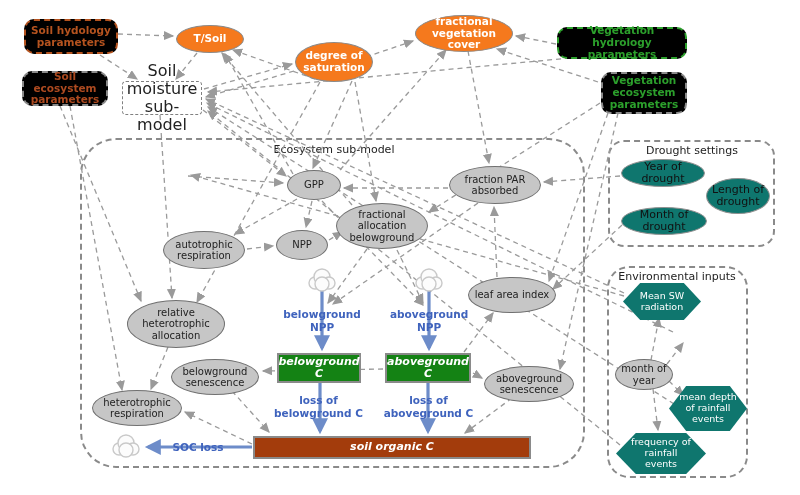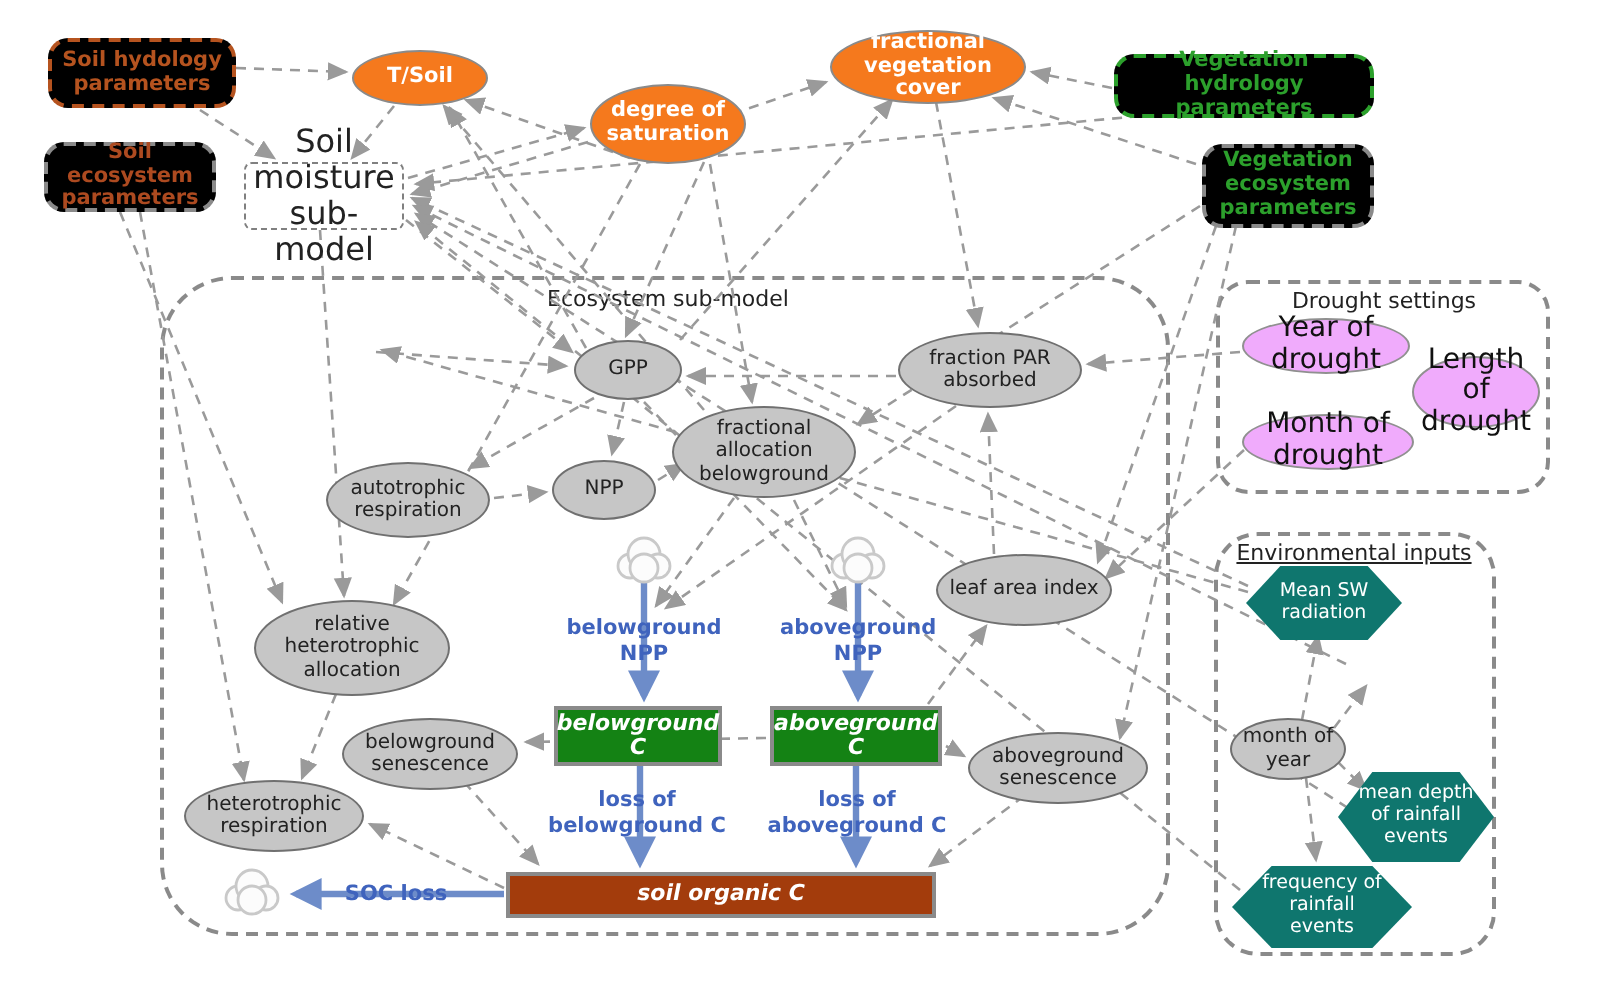--- a/index.html
+++ b/index.html
@@ -5,21 +5,21 @@
   html,body{margin:0;padding:0;background:#fff;}
   .canvas{
     position:relative;width:800px;height:495px;background:#fff;overflow:hidden;
     font-family:"DejaVu Sans","Liberation Sans",sans-serif;
   }
   .node{position:absolute;display:flex;align-items:center;justify-content:center;
     text-align:center;white-space:pre-line;line-height:1.12;box-sizing:border-box;}
   .ellipse{border-radius:50%;background:#c6c6c6;border:1.6px solid #707070;
     color:#222;font-size:10px;}
   .ellipse.orange{background:#f5791d;border-color:#8a8a8a;color:#fff;font-weight:bold;font-size:10.5px;}
-  .ellipse.yellow{background:#f0abfc;border-color:#909090;color:#111;font-size:14px;}
+  .ellipse.yellow{background:#0f766e;border-color:#909090;color:#111;font-size:11px;}
   .dashbox{border:2px dashed #8a8a8a;border-radius:10px;background:#000000;
     font-weight:bold;font-size:10.5px;}
   .dashbox.orangeb{border-color:#b5531f;color:#b5531f;}
   .dashbox.brownt{color:#ad4a20;}
   .dashbox.greenb{border-color:#2ca02c;color:#2ca02c;}
   .dashbox.greent{color:#2ca02c;}
   .plainbox{border:1.6px dashed #808080;border-radius:4px;background:#fff;
     color:#222;font-size:16px;}
   .container-box{position:absolute;border:2px dashed #8a8a8a;background:transparent;
     box-sizing:border-box;}
@@ -40,21 +40,21 @@
 
 <div class="canvas">
 
   <div class="container-box" style="left:80px;top:138px;width:505px;height:330px;border-radius:36px;"></div>
   <div class="container-label" style="left:272px;top:143px;width:124px;">Ecosystem sub-model</div>
 
   <div class="container-box" style="left:608px;top:140px;width:167px;height:107px;border-radius:16px;"></div>
   <div class="container-label" style="left:635px;top:144px;width:114px;">Drought settings</div>
 
   <div class="container-box" style="left:607px;top:266px;width:141px;height:212px;border-radius:22px;"></div>
-  <div class="container-label" style="left:612px;top:270px;width:130px;text-decoration:underline;">Environmental inputs</div>
+  <div class="container-label" style="left:612px;top:270px;width:130px;">Environmental inputs</div>
 
   <svg id="edge-layer" class="layer" width="800" height="495">
     <defs>
       <marker id="ag" markerWidth="9" markerHeight="8" refX="7" refY="3.5" orient="auto">
         <path d="M0,0 L8,3.5 L0,7 z" fill="#9a9a9a"></path>
       </marker>
       <marker id="ab" markerWidth="6" markerHeight="6" refX="4" refY="2.5" orient="auto">
         <path d="M0,0 L5,2.5 L0,5 z" fill="#6d8cc9"></path>
       </marker>
     </defs>
@@ -170,21 +170,21 @@
   <div class="node ellipse" style="left:468px;top:277px;width:88px;height:36px;">leaf area index</div>
   <div class="node ellipse" style="left:171px;top:359px;width:88px;height:36px;">belowground
 senescence</div>
   <div class="node ellipse" style="left:484px;top:366px;width:90px;height:36px;">aboveground
 senescence</div>
   <div class="node ellipse" style="left:92px;top:390px;width:90px;height:36px;">heterotrophic
 respiration</div>
 
   <div class="node greenbox" style="left:277px;top:353px;width:84px;height:30px;">belowground C</div>
   <div class="node greenbox" style="left:385px;top:353px;width:86px;height:30px;">aboveground C</div>
-  <div class="node brownbox" style="left:253px;top:436px;width:215px;height:23px;">soil organic C</div>
+  <div class="node brownbox" style="left:253px;top:436px;width:278px;height:23px;">soil organic C</div>
 
   <div class="node ellipse yellow" style="left:621px;top:159px;width:84px;height:28px;">Year of drought</div>
   <div class="node ellipse yellow" style="left:706px;top:178px;width:64px;height:36px;">Length of
 drought</div>
   <div class="node ellipse yellow" style="left:621px;top:207px;width:86px;height:28px;">Month of drought</div>
 
   <div class="node hex" style="left:623px;top:283px;width:78px;height:37px;">Mean SW
 radiation</div>
   <div class="node ellipse" style="left:615px;top:359px;width:58px;height:31px;">month of
 year</div>

